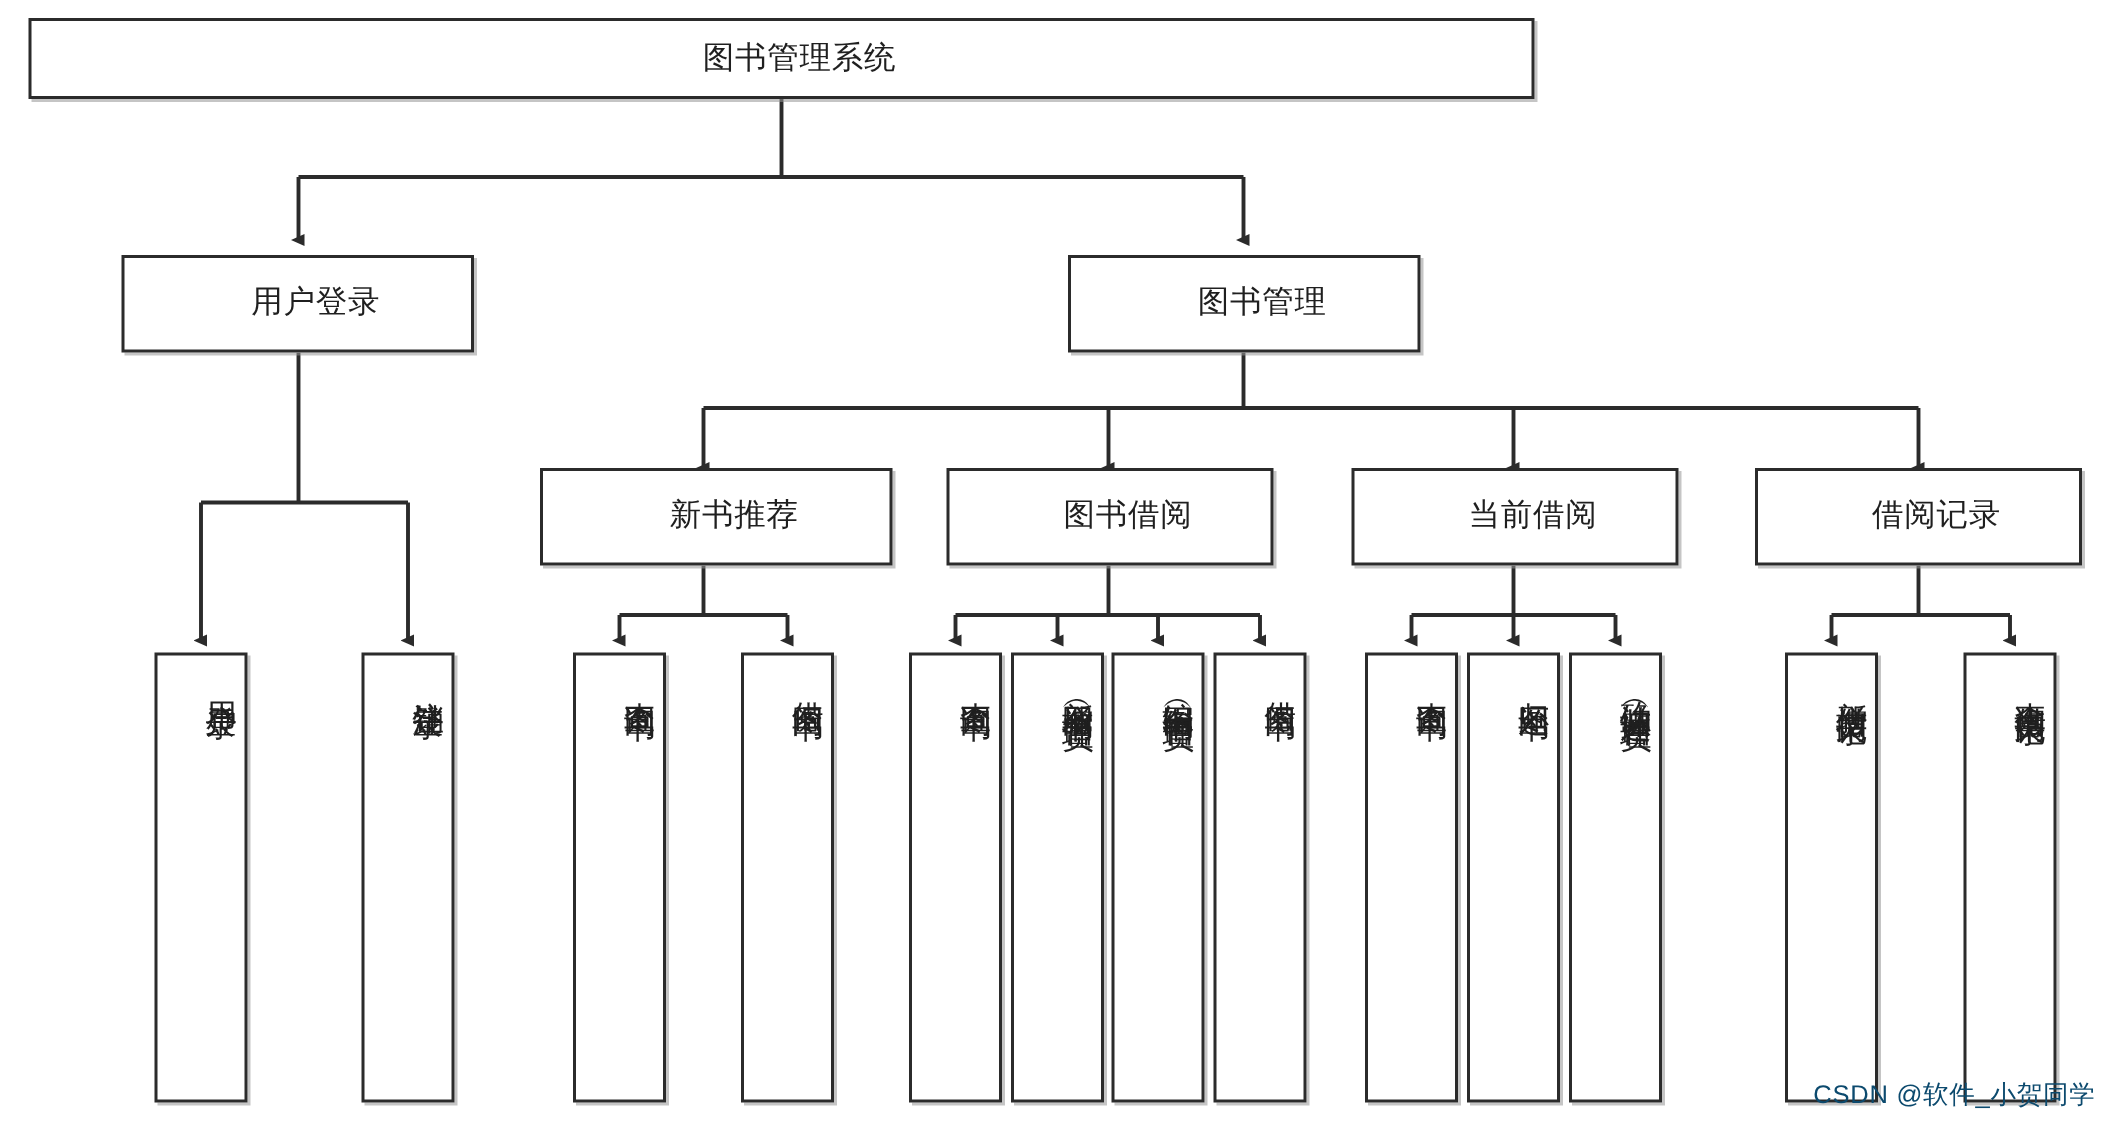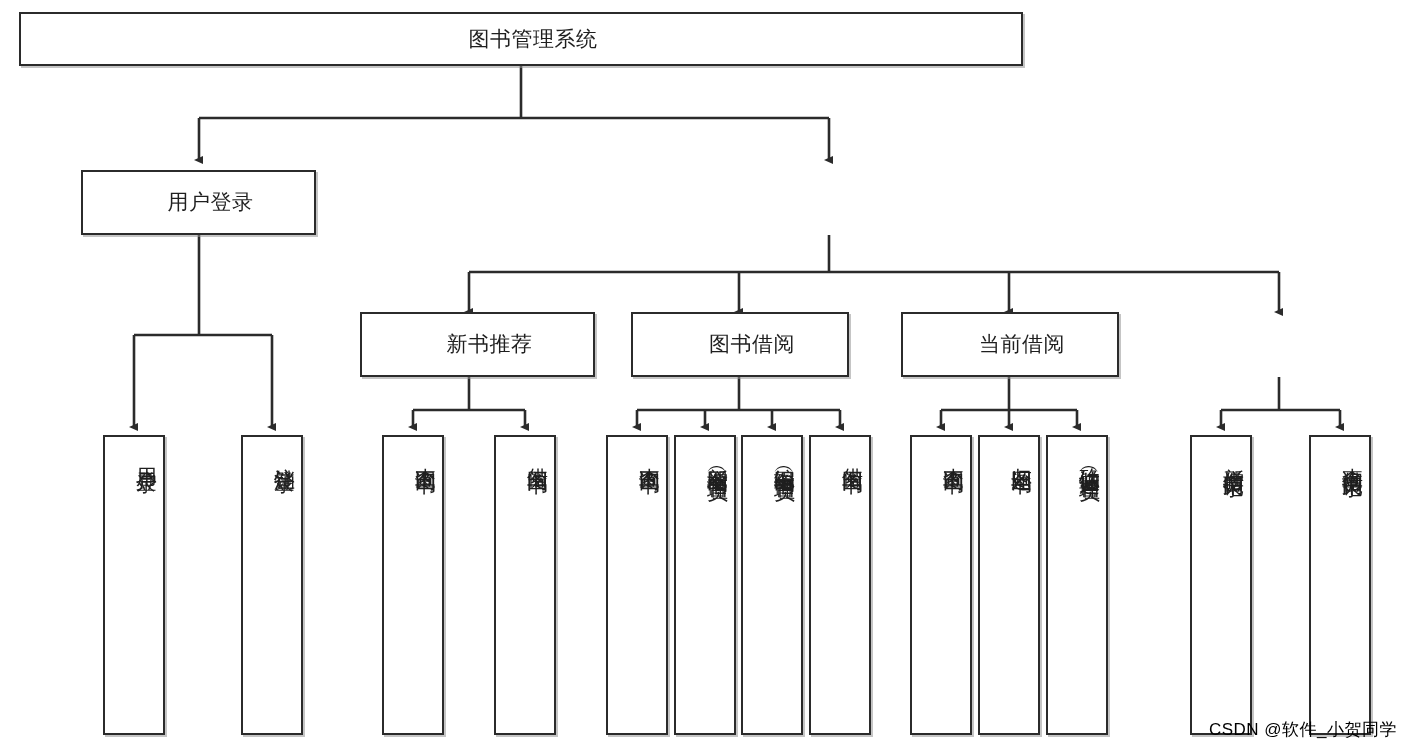--- a/index.html
+++ b/index.html
@@ -55,21 +55,21 @@
     font-size: 21px;
     line-height: 1.28;
     letter-spacing: 2px;
     white-space: nowrap;
   }
   #watermark {
     position: absolute;
     right: 8px;
     bottom: 6px;
     font-size: 17px;
-    color: #000000;
+    color: #0c4a6e;
     letter-spacing: 0.5px;
     z-index: 5;
     white-space: nowrap;
   }
 </style>
 </head>
 <body>
 
 <div id="canvas">
 
@@ -123,29 +123,35 @@
     </g>
   </svg>
 
   <div class="node" style="left:19px; top:12px; width:1004px; height:54px;">
     <span class="label">图书管理系统</span>
   </div>
 
   <div class="node" style="left:81px; top:170px; width:235px; height:65px;">
     <span class="label">用户登录</span>
   </div>
+  <div class="node" style="left:712px; top:170px; width:235px; height:65px;">
+    <span class="label">图书管理</span>
+  </div>
 
   <div class="node" style="left:360px; top:312px; width:235px; height:65px;">
     <span class="label">新书推荐</span>
   </div>
   <div class="node" style="left:631px; top:312px; width:218px; height:65px;">
     <span class="label">图书借阅</span>
   </div>
   <div class="node" style="left:901px; top:312px; width:218px; height:65px;">
     <span class="label">当前借阅</span>
+  </div>
+  <div class="node" style="left:1170px; top:312px; width:218px; height:65px;">
+    <span class="label">借阅记录</span>
   </div>
 
   <div class="node leaf" style="left:103px; top:435px; width:62px; height:300px;">
     <span class="label">用户登录</span>
   </div>
   <div class="node leaf" style="left:241px; top:435px; width:62px; height:300px;">
     <span class="label">注销登录</span>
   </div>
 
   <div class="node leaf" style="left:382px; top:435px; width:62px; height:300px;">

